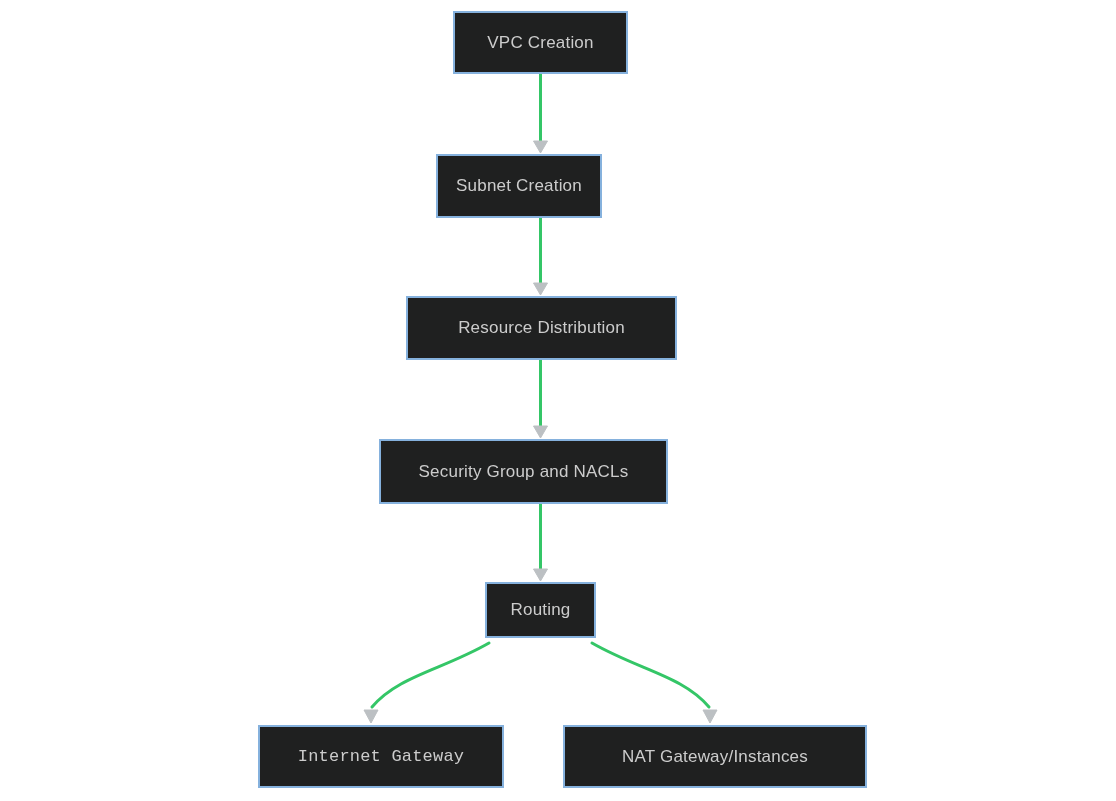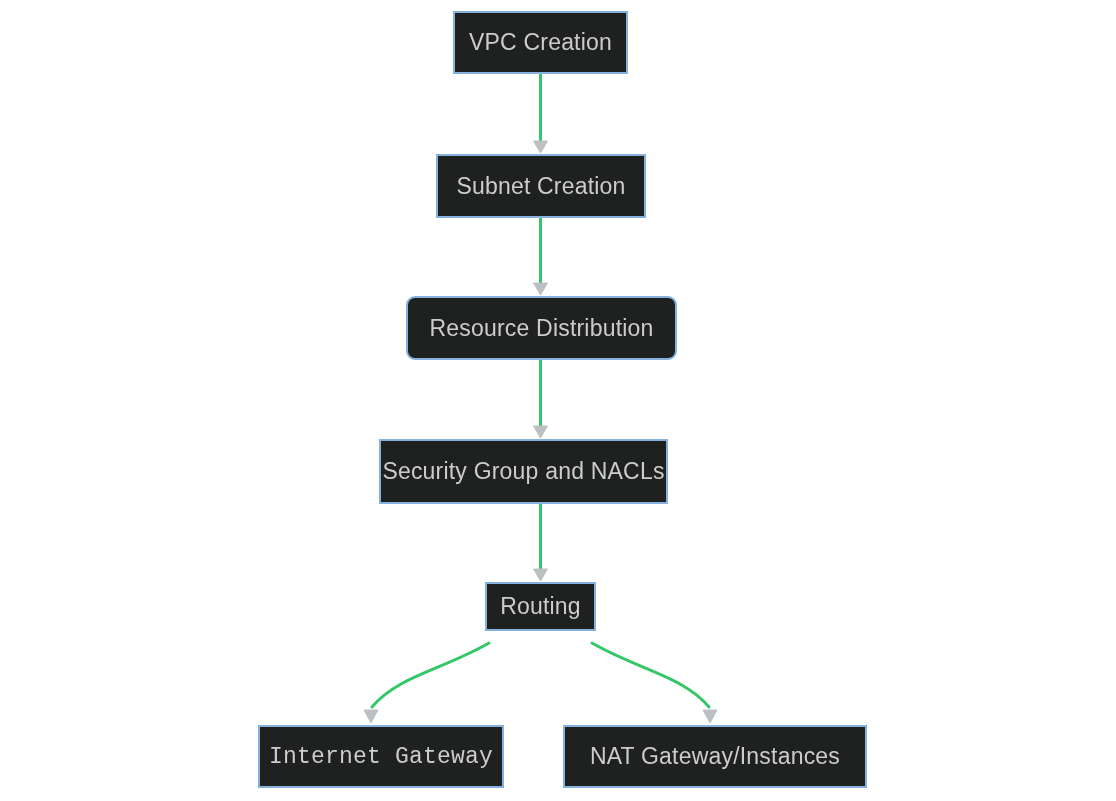--- a/index.html
+++ b/index.html
@@ -32,21 +32,21 @@
     stroke: var(--arrowhead-color, #bcc0c3);
   }
   .node {
     position: absolute;
     background: var(--node-fill, #1f2020);
     border: 2px solid var(--node-border, #85b1dd);
     color: var(--node-text, #cccccc);
     display: flex;
     align-items: center;
     justify-content: center;
-    font-size: 23px;
+    font-size: 17px;
     letter-spacing: 0.2px;
     box-sizing: border-box;
     white-space: nowrap;
   }
 </style>
 </head>
 <body>
 
 <div class="canvas">
 
@@ -65,20 +65,20 @@
     <polygon class="arrowhead" points="533.5,569 547.5,569 540.5,581"></polygon>
 
     <path class="edge-line" d="M 489 643 C 442 670, 398 676, 372 707"></path>
     <polygon class="arrowhead" points="364,710 378,710 371,723"></polygon>
 
     <path class="edge-line" d="M 592 643 C 639 670, 683 676, 709 707"></path>
     <polygon class="arrowhead" points="703,710 717,710 710,723"></polygon>
   </svg>
 
   <div class="node" style="left:453px; top:11px;  width:175px; height:63px;">VPC Creation</div>
-  <div class="node" style="left:436px; top:154px; width:210px; height:64px;">Subnet Creation</div>
-  <div class="node" style="left:406px; top:296px; width:271px; height:64px;border-radius:9px;">Resource Distribution</div>
+  <div class="node" style="left:436px; top:154px; width:166px; height:64px;">Subnet Creation</div>
+  <div class="node" style="left:406px; top:296px; width:271px; height:64px;">Resource Distribution</div>
   <div class="node" style="left:379px; top:439px; width:289px; height:65px;">Security Group and NACLs</div>
-  <div class="node" style="left:485px; top:582px; width:111px; height:49px;">Routing</div>
+  <div class="node" style="left:485px; top:582px; width:111px; height:56px;">Routing</div>
   <div class="node" style="left:258px; top:725px; width:246px; height:63px;font-family:Liberation Mono, monospace;">Internet Gateway</div>
   <div class="node" style="left:563px; top:725px; width:304px; height:63px;">NAT Gateway/Instances</div>
 
 </div>
 
 </body></html>

